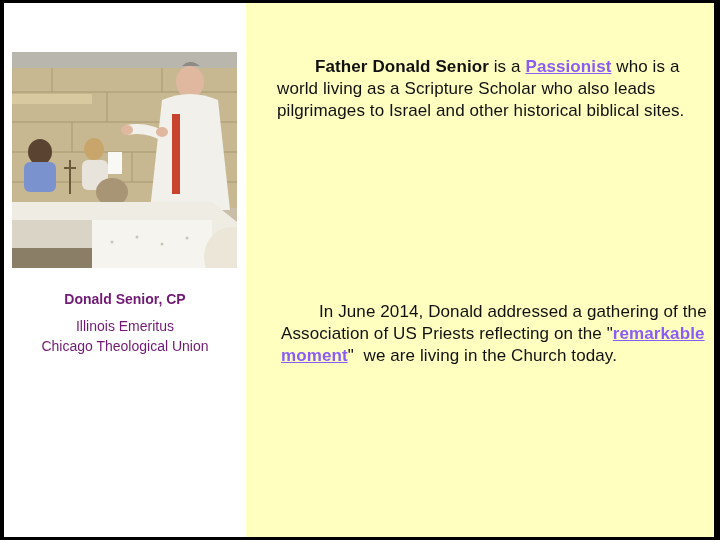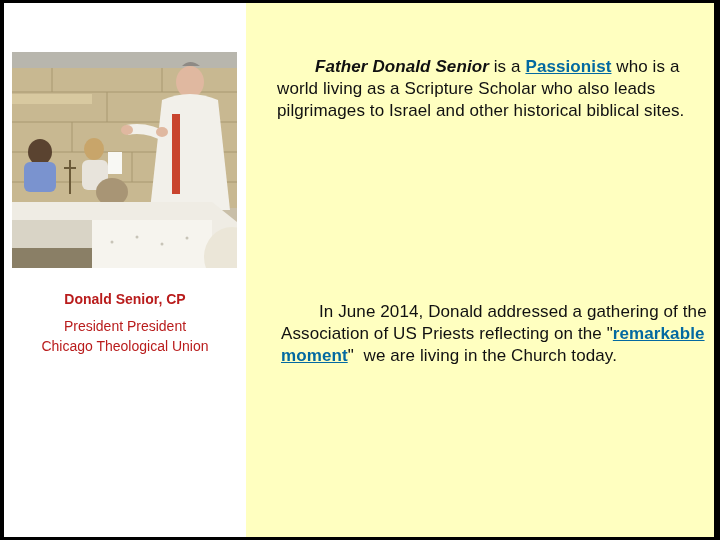--- a/index.html
+++ b/index.html
@@ -38,21 +38,21 @@
       height: 216px;
       overflow: hidden;
       background: #c9bfa8;
     }
     .caption {
       position: absolute;
       left: 0;
       top: 287px;
       width: 242px;
       text-align: center;
-      color: #b91c1c;
+      color: #701a75;
     }
     .caption .name {
       font-weight: bold;
       font-size: 14px;
       line-height: 18px;
       margin-bottom: 8px;
     }
     .caption .line {
       font-size: 14px;
       line-height: 20px;
@@ -68,23 +68,23 @@
     .para {
       position: absolute;
       left: 31px;
       width: 430px;
       font-size: 17px;
       line-height: 22px;
       color: #111111;
       text-indent: 38px;
       letter-spacing: 0.1px;
     }
-    .para b { font-weight: bold; font-style: italic; }
+    .para b { font-weight: bold; }
     .link {
-      color: #0369a1;
+      color: #8b5cf6;
       font-weight: bold;
       text-decoration: underline;
       cursor: pointer;
     }
     .p1 { top: 53px; }
     .p2 { top: 173px; }
     .p3 { top: 294px; }
   </style>
 </head>
 <body>
@@ -142,21 +142,21 @@
           <circle cx="175" cy="186" r="1.5"></circle>
         </g>
 
         <ellipse cx="220" cy="205" rx="28" ry="30" fill="#ebe6d8"></ellipse>
 
         <rect x="0" y="196" width="80" height="20" fill="#8a7f66"></rect>
       </svg>
     </div>
     <div class="caption">
       <div class="name">Donald Senior, CP</div>
-      <div class="line">President President</div>
+      <div class="line">Illinois Emeritus</div>
       <div class="line">Chicago Theological Union</div>
     </div>
   </div>
 
   <div class="right-panel">
     <p class="para p1" style="margin:0;"><b>Father Donald Senior</b><span> is a </span><a class="link">Passionist</a><span> who is a world living as a Scripture Scholar who also leads pilgrimages to Israel and other historical biblical sites.</span></p>
 
 
     <p class="para p3" style="margin:4px;"><span>In June 2014, Donald addressed a gathering of the Association of US Priests reflecting on the "</span><a class="link">remarkable moment</a><span style="white-space:pre-wrap;">"  we are living in the Church today.</span></p>
   </div>

